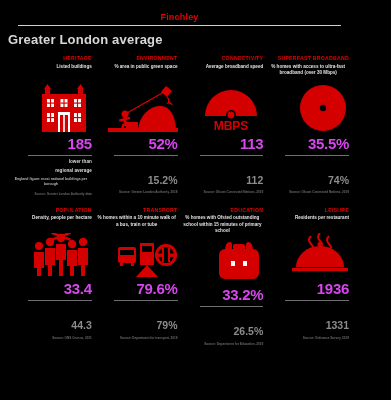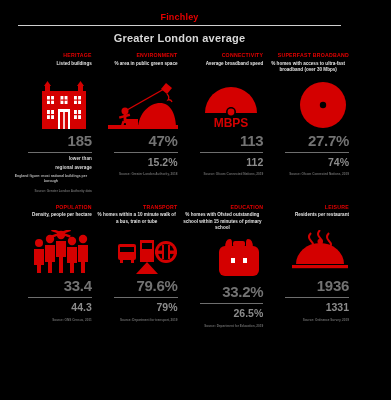--- a/index.html
+++ b/index.html
@@ -19,23 +19,22 @@
     font-size:9px;
     font-weight:bold;
     letter-spacing:.2px;
     padding-top:12px;
     padding-bottom:3px;
   }
   .title-rule {
     height:1px; background:#cfcfcf; margin:0 10px 6px 10px;
   }
   .subtitle {
-    text-align:center;
     color:#d8d8d8;
-    font-size:11px;
+    font-size:13px;
     font-weight:bold;
     letter-spacing:.2px;
     padding-bottom:8px;
   }
 
   
   .row { display:flex; }
   .cell {
     width:25%;
     display:flex;
@@ -67,39 +66,39 @@
   .icon-box {
     height:52px;
     display:flex;
     align-items:flex-end;
     justify-content:center;
     margin-top:2px;
   }
   .icon-box svg { display:block; }
 
   .value {
-    color:#737373;
+    color:#d946ef;
     font-size:15px;
     font-weight:bold;
     letter-spacing:-.3px;
     line-height:1;
     margin-top:4px;
   }
   .vrule {
     width:78%;
     height:1px;
     background:#6e6e6e;
     margin:4px 0 0 0;
   }
   .avg {
     color:#8c8c8c;
     font-size:10.5px;
     font-weight:bold;
     line-height:1;
-    margin-top:4px;
+    margin-top:19px;
   }
   .note {
     color:#d9d9d9;
     font-size:4.6px;
     font-weight:bold;
     text-align:center;
     line-height:1.5;
     margin-top:3px;
     min-height:6px;
   }
@@ -193,21 +192,21 @@
             <rect x="15.6" y="34" width="2.8" height="10"></rect>
             <rect x="11" y="36" width="11" height="2.4" transform="rotate(-15 16.5 37)"></rect>
             <rect x="13.5" y="42" width="2.4" height="7" transform="rotate(18 14.7 45)"></rect>
             <rect x="18" y="42" width="2.4" height="7" transform="rotate(-18 19.2 45)"></rect>
             <polygon points="58,4 64,9 59,15 53,10"></polygon>
             <path d="M19 31 L56 10" stroke="#d40000" stroke-width="1.4" fill="none"></path>
             <path d="M59,15 q3,3 1,6 q3,-1 4,2" stroke="#d40000" stroke-width="1.3" fill="none"></path>
           </g>
         </svg>
       </div>
-      <div class="value">47%</div>
+      <div class="value">52%</div>
       <div class="vrule"></div>
       <div class="avg">15.2%</div>
       <div class="source">Source: Greater London Authority, 2018</div>
     </div>
 
     <div class="cell">
       <div class="cat">CONNECTIVITY</div>
       <div class="desc">Average broadband speed</div>
       <div class="icon-box">
         <svg width="64" height="50" viewBox="0 0 64 50">
@@ -225,21 +224,21 @@
 
     <div class="cell">
       <div class="cat">SUPERFAST BROADBAND</div>
       <div class="desc">% homes with access to ultra-fast broadband (over 30 Mbps)</div>
       <div class="icon-box">
         <svg width="52" height="50" viewBox="0 0 52 50">
           <circle cx="26" cy="26" r="23" fill="#d40000"></circle>
           <circle cx="26" cy="26" r="3.2" fill="#000"></circle>
         </svg>
       </div>
-      <div class="value">27.7%</div>
+      <div class="value">35.5%</div>
       <div class="vrule"></div>
       <div class="avg">74%</div>
       <div class="source">Source: Ofcom Connected Nations, 2019</div>
     </div>
   </div>
 
   <div class="spacer-top"></div>
 
   <div class="row row2">
 

